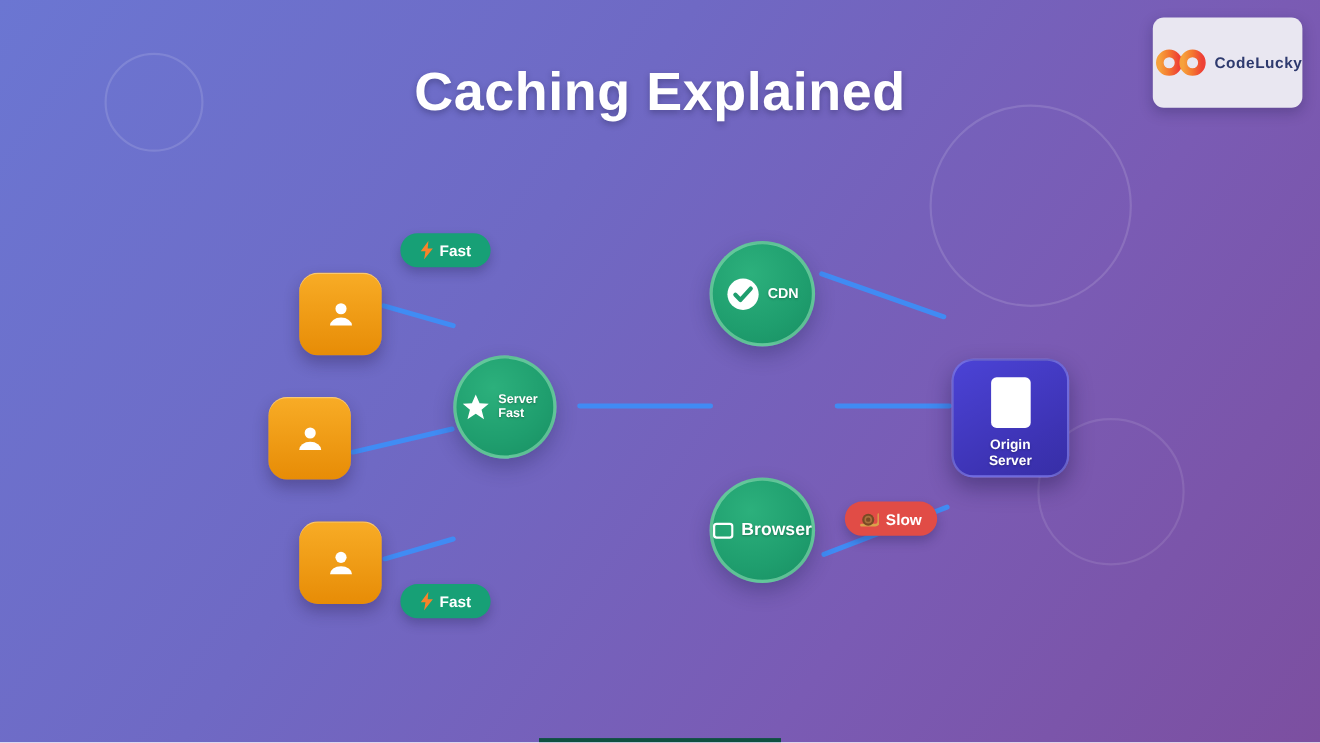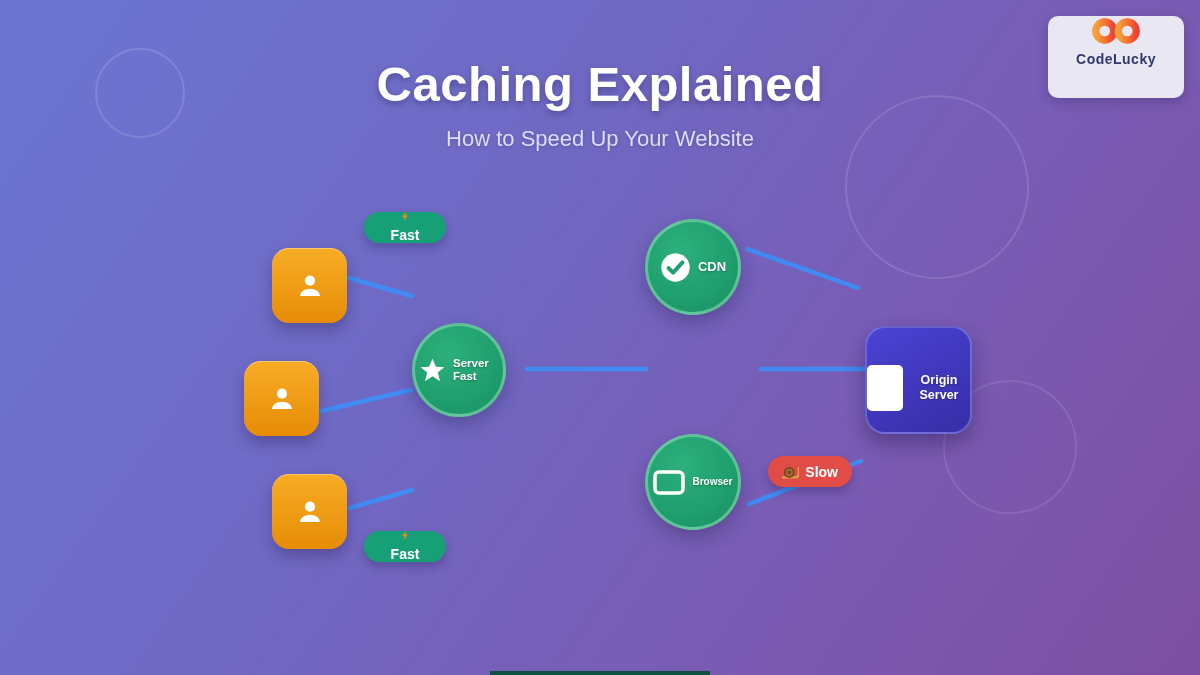--- a/index.html
+++ b/index.html
@@ -36,21 +36,21 @@
     margin-top: 14px;
     font-size: 22px; color: #dcdef4;
     text-shadow: 0 1px 3px rgba(30,30,70,0.25);
   }
 
   
   .brand-card {
     position: absolute; left: 1048px; top: 16px; width: 136px; height: 82px;
     background: #e9e7f1; border-radius: 10px;
     box-shadow: 0 4px 12px rgba(20,20,60,0.25);
-    display: flex; flex-direction: column; align-items: center; justify-content: flex-start;
+    display: flex; align-items: center; justify-content: flex-end;
     gap: 5px; z-index: 3;
   }
   .brand-name { font-size: 14px; font-weight: bold; color: #2e3a6e; letter-spacing: 0.5px; }
 
   
   .edges { position: absolute; left: 0; top: 0; z-index: 1; }
 
   
   .user-node {
     position: absolute; width: 75px; height: 75px; border-radius: 17px;
@@ -74,50 +74,50 @@
   }
   .node-cache   { left: 412px; top: 323px; width: 94px; height: 94px; }
   .node-cdn     { left: 645px; top: 219px; width: 96px; height: 96px; }
   .node-browser { left: 645px; top: 434px; width: 96px; height: 96px; }
   .circle-label {
     color: #ffffff; font-weight: bold; font-size: 12px; line-height: 1.15;
     text-shadow: 0 1px 2px rgba(20,50,40,0.4);
   }
   .node-cache .circle-label { width: 46px; font-size: 11.5px; }
   .node-cdn .circle-label { font-size: 13px; }
-  .node-browser .circle-label { font-size: 10px; }
+  .node-browser .circle-label { font-size: 16px; }
 
   
   .origin-node {
     position: absolute; left: 865px; top: 326px; width: 107px; height: 108px;
     border-radius: 20px;
     background: linear-gradient(150deg, #4b43d6 0%, #3d33b4 70%, #372ea6 100%);
     border: 2px solid rgba(160,160,240,0.45);
     box-shadow: 0 9px 20px rgba(20,15,60,0.38);
-    display: flex; flex-direction: row; align-items: center;
+    display: flex; flex-direction: column; align-items: center;
     padding-top: 15px; gap: 8px; z-index: 2;
   }
   .origin-icon-rect {
     width: 36px; height: 46px; background: #ffffff; border-radius: 5px;
   }
   .origin-label {
     color: #ffffff; font-weight: bold; font-size: 12.5px; line-height: 1.2;
     text-align: center; width: 56px;
     text-shadow: 0 1px 2px rgba(20,20,60,0.4);
   }
 
   
   .badge {
     position: absolute; height: 31px; border-radius: 16px;
     display: flex; align-items: center; justify-content: center; gap: 6px;
     padding: 0 14px; z-index: 2;
     box-shadow: 0 5px 10px rgba(25,25,70,0.28);
   }
   .badge-label { color: #ffffff; font-weight: bold; font-size: 14px; }
-  .badge-fast { background: #17a076; flex-direction: column; }
+  .badge-fast { background: #17a076; }
   .badge-fast-top    { left: 364px; top: 212px; width: 82px; }
   .badge-fast-bottom { left: 364px; top: 531px; width: 82px; }
   .badge-slow { background: #e14c46; left: 768px; top: 456px; width: 84px; align-items: center; }
 
   
   .bottom-bar {
     position: absolute; left: 490px; top: 671px; width: 220px; height: 4px;
     background: #0e5040; z-index: 3;
   }
 </style>
@@ -137,21 +137,20 @@
       <line x1="350" y1="508" x2="412" y2="490"></line>
       <line x1="527" y1="369" x2="646" y2="369"></line>
       <line x1="761" y1="369" x2="863" y2="369"></line>
       <line x1="747" y1="249" x2="858" y2="288"></line>
       <line x1="749" y1="504" x2="861" y2="461"></line>
     </g>
   </svg>
 
   <div class="header">
     <div class="title">Caching Explained</div>
-    <div class="subtitle">How to Speed Up Your Website</div>
   </div>
 
   <div class="brand-card">
     <svg width="54" height="30" viewBox="0 0 48 26">
       <defs>
         <linearGradient id="lgrad" x1="0" y1="0" x2="1" y2="0">
           <stop offset="0" stop-color="#f6a13c"></stop>
           <stop offset="0.5" stop-color="#f4762f"></stop>
           <stop offset="1" stop-color="#ee4136"></stop>
         </linearGradient>

